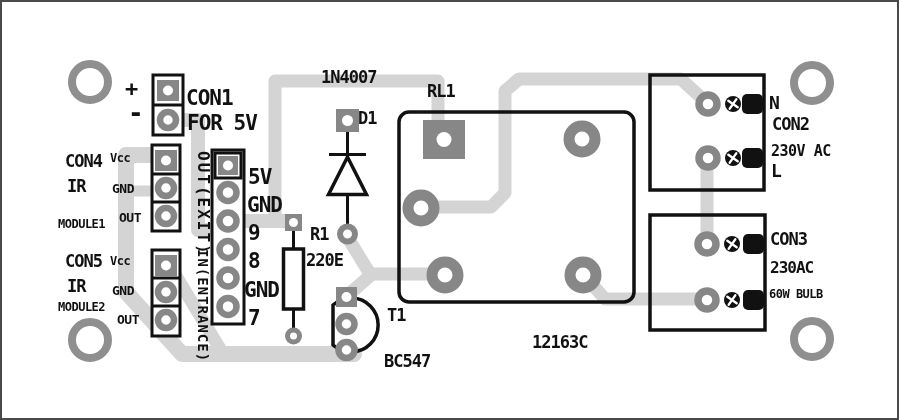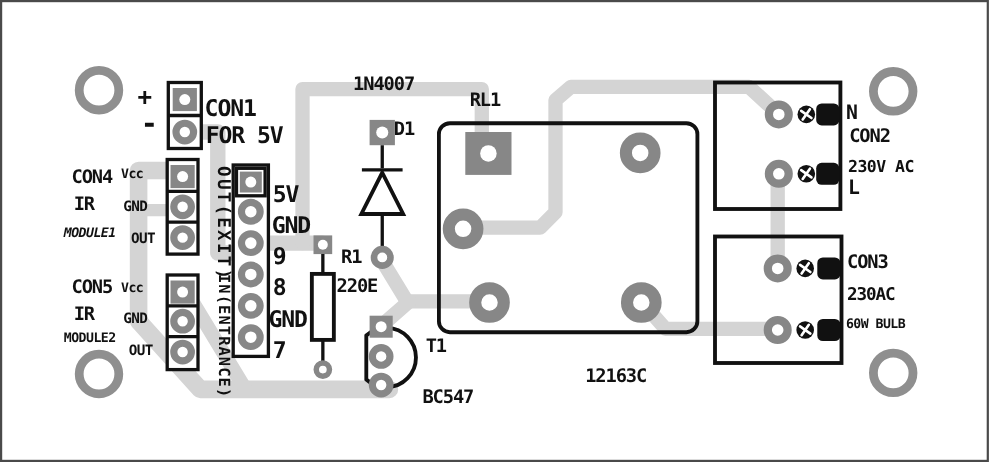--- a/index.html
+++ b/index.html
@@ -202,21 +202,21 @@
 
   <div class="lbl t21" style="left:246px;top:151px;">5V</div>
   <div class="lbl t21" style="left:245px;top:179px;">GND</div>
   <div class="lbl t21" style="left:246px;top:207px;">9</div>
   <div class="lbl t21" style="left:246px;top:235px;">8</div>
   <div class="lbl t21" style="left:242px;top:264px;">GND</div>
   <div class="lbl t21" style="left:246px;top:292px;">7</div>
 
   <div class="lbl t17" style="left:63px;top:151px;">CON4</div>
   <div class="lbl t17" style="left:65px;top:176px;">IR</div>
-  <div class="lbl t14" style="left:56px;top:203px;font-style:italic;">MODULE1</div>
+  <div class="lbl t14" style="left:56px;top:216px;">MODULE1</div>
   <div class="lbl t14" style="left:108px;top:150px;">Vcc</div>
   <div class="lbl t13" style="left:110px;top:180px;">GND</div>
   <div class="lbl t13" style="left:117px;top:209px;">OUT</div>
   <div class="lbl vert vr1" style="left:209px;top:149px;">OUT(EXIT)</div>
 
   <div class="lbl t17" style="left:63px;top:251px;">CON5</div>
   <div class="lbl t17" style="left:65px;top:276px;">IR</div>
   <div class="lbl t14" style="left:56px;top:299px;">MODULE2</div>
   <div class="lbl t14" style="left:108px;top:253px;">Vcc</div>
   <div class="lbl t13" style="left:110px;top:282px;">GND</div>

